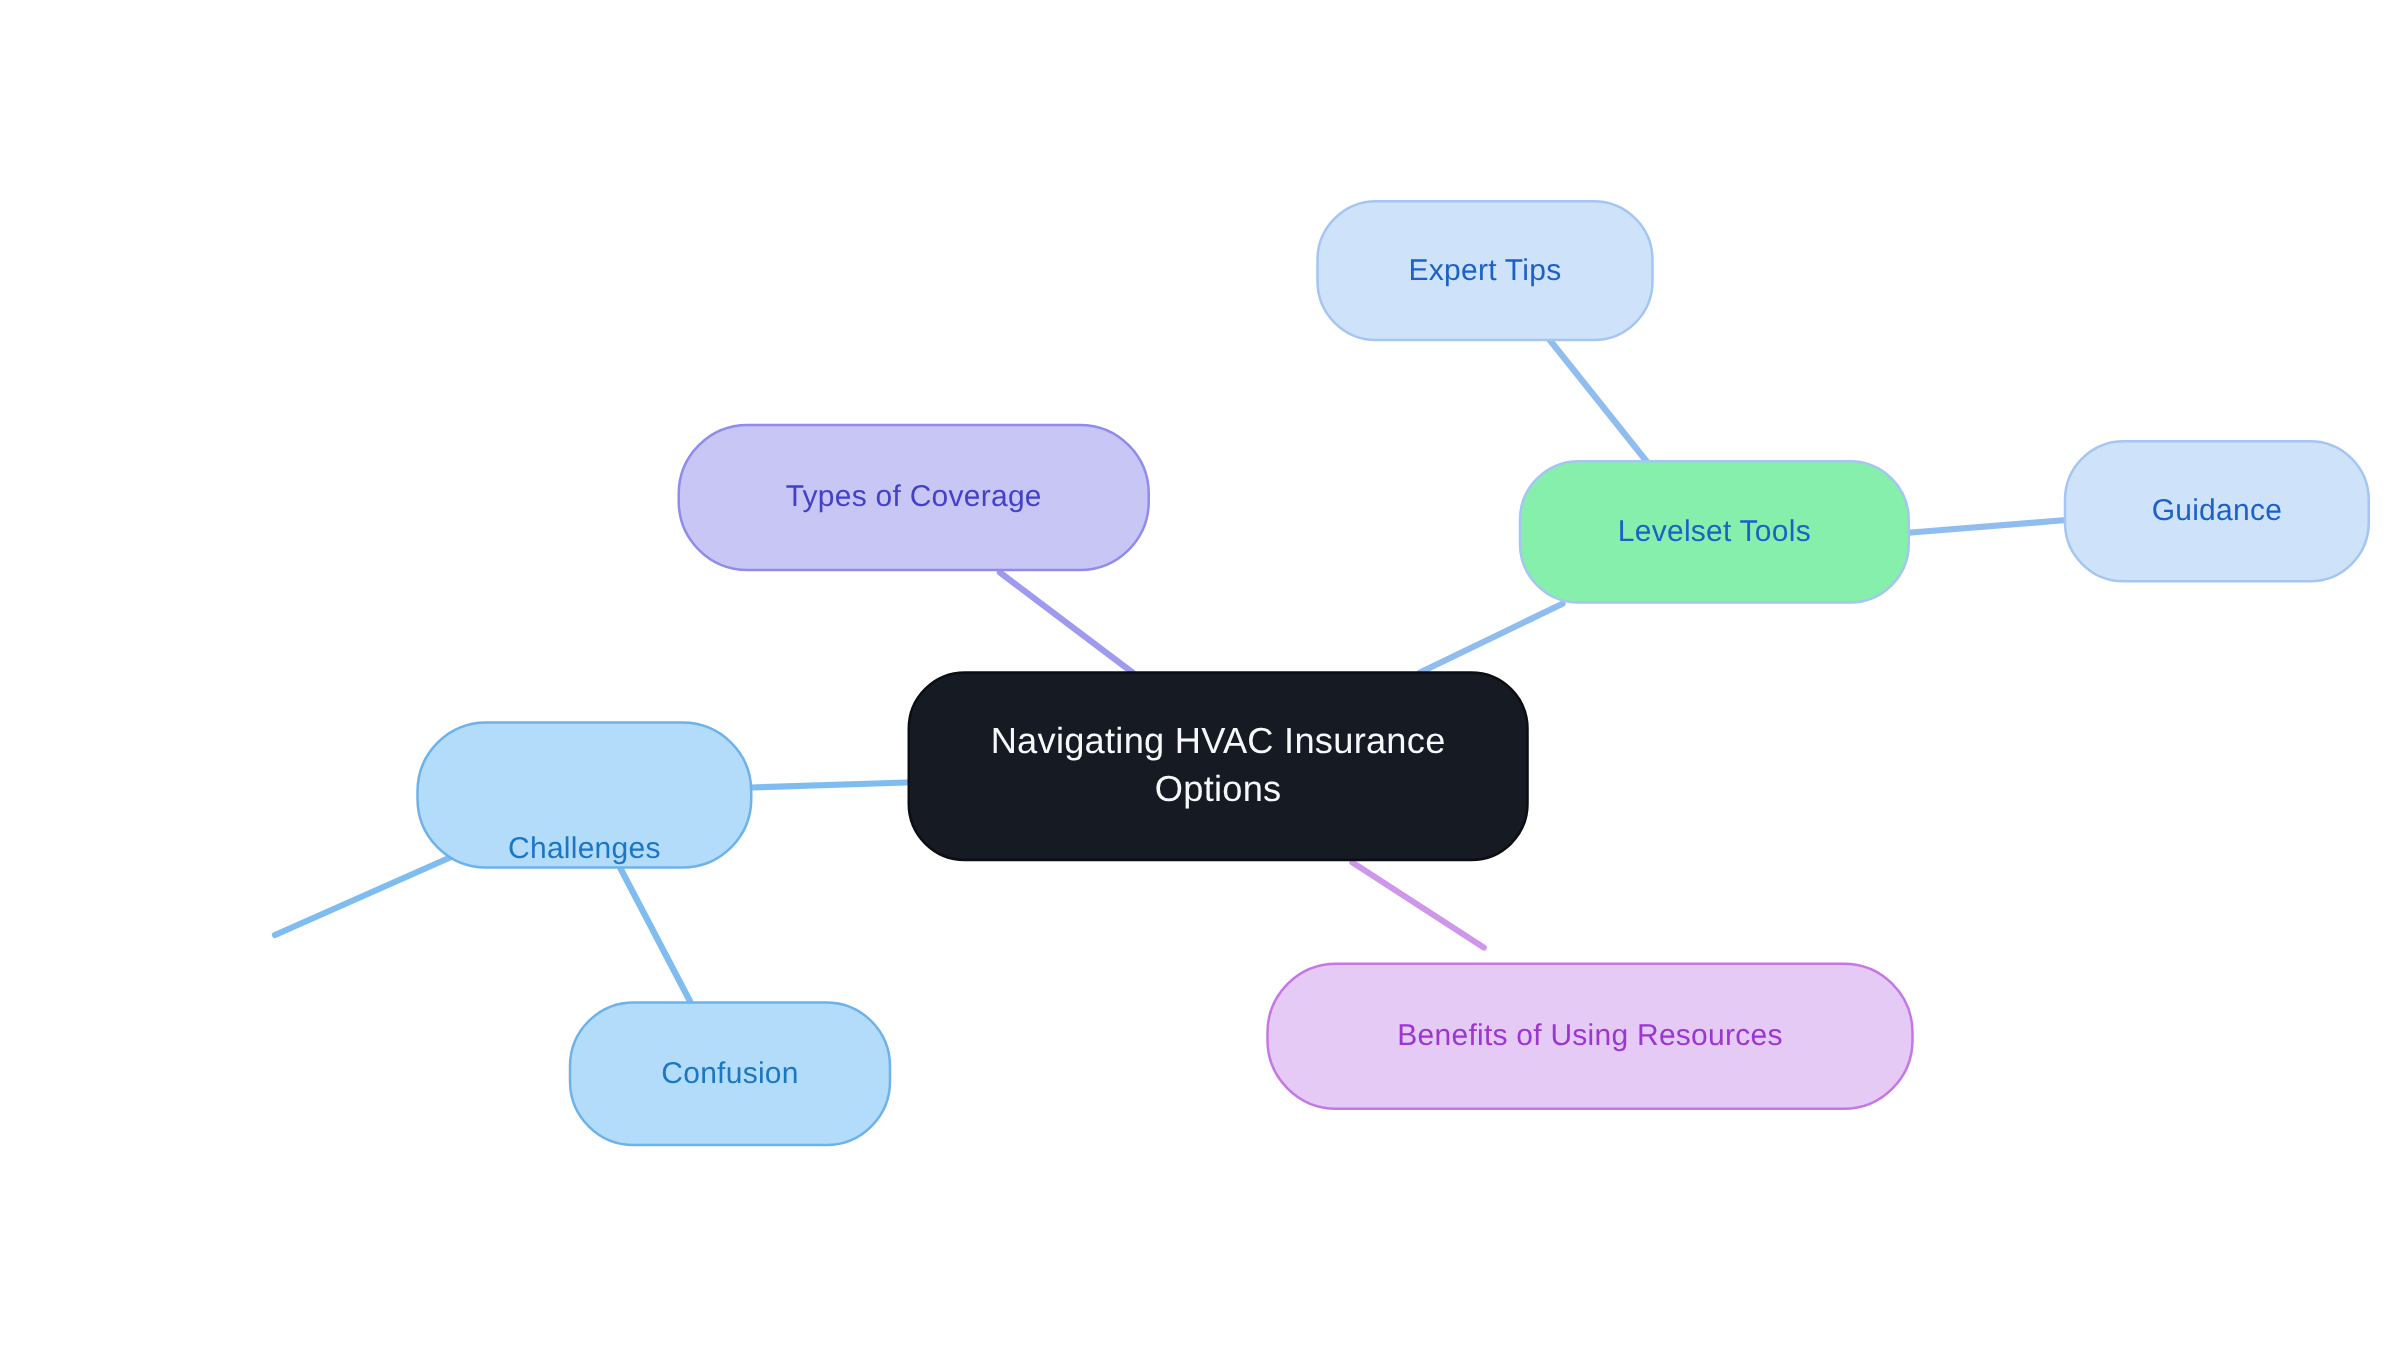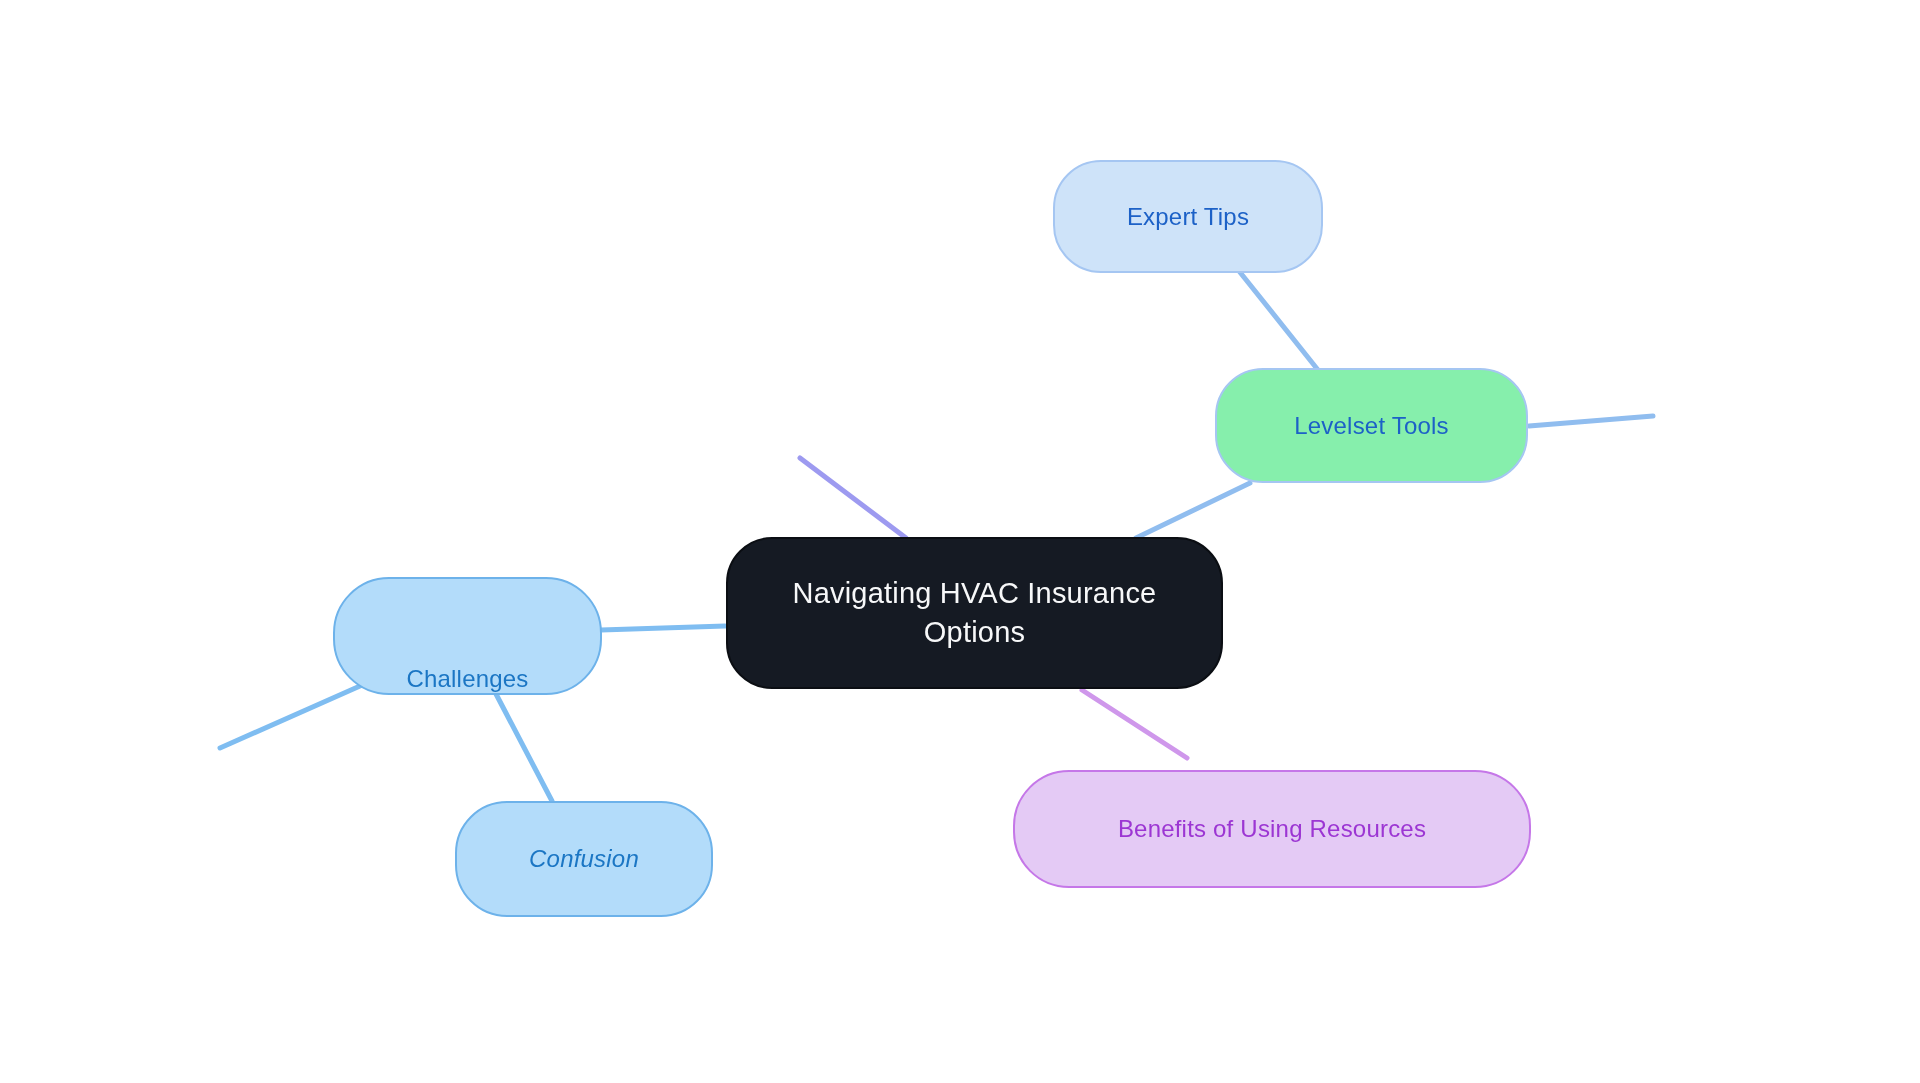--- a/index.html
+++ b/index.html
@@ -41,21 +41,21 @@
     border: 2px solid #14532d;
     font-size: 29px;
     line-height: 39px;
     white-space: normal;
   }
   .node-central .label { max-width: 420px; }
 
   .node-types       { left: 542px;  top: 339px; width: 378px; height: 118px; border-radius: 56px; }
   .node-challenges  { left: 333px;  top: 577px; width: 269px; height: 118px; border-radius: 56px; }
   .node-stress      { left: 27px;   top: 734px; width: 206px; height: 115px; border-radius: 52px; }
-  .node-confusion   { left: 455px;  top: 801px; width: 258px; height: 116px; border-radius: 52px; font-style: italic; }
+  .node-confusion   { left: 455px;  top: 801px; width: 258px; height: 116px; border-radius: 52px; }
   .node-levelset    { left: 1215px; top: 368px; width: 313px; height: 115px; border-radius: 48px; }
   .node-expert      { left: 1053px; top: 160px; width: 270px; height: 113px; border-radius: 48px; }
   .node-guidance    { left: 1651px; top: 352px; width: 245px; height: 114px; border-radius: 48px; }
   .node-benefits    { left: 1013px; top: 757px; width: 518px; height: 118px; border-radius: 56px; }
 </style>
 </head>
 <body>
 
 <div class="canvas">
 
@@ -67,36 +67,42 @@
     <line x1="1136" y1="538" x2="1250" y2="483" stroke-width="5" stroke-linecap="round" stroke="#90bdef"></line>
     <line x1="1239" y1="271" x2="1318" y2="370" stroke-width="5" stroke-linecap="round" stroke="#90bdef"></line>
     <line x1="1529" y1="426" x2="1653" y2="416" stroke-width="5" stroke-linecap="round" stroke="#90bdef"></line>
     <line x1="1082" y1="690" x2="1187" y2="758" stroke-width="5" stroke-linecap="round" stroke="#cf97eb"></line>
   </svg>
 
   <div class="node node-central" style="background: rgb(21, 26, 35); border-color: rgb(11, 14, 19); color: rgb(247, 248, 249);">
     <span class="label">Navigating HVAC Insurance Options</span>
   </div>
 
+  <div class="node node-types" style="background: rgb(200, 198, 245); border-color: rgb(143, 140, 238); color: rgb(67, 64, 204);">
+    <span class="label">Types of Coverage</span>
+  </div>
 
   <div class="node node-challenges" style="background: rgb(179, 220, 250); border-color: rgb(109, 178, 234); color: rgb(27, 118, 196); align-items: flex-end;">
     <span class="label">Challenges</span>
   </div>
 
 
   <div class="node node-confusion" style="background: rgb(179, 220, 250); border-color: rgb(109, 178, 234); color: rgb(27, 118, 196);">
     <span class="label">Confusion</span>
   </div>
 
   <div class="node node-levelset" style="background: #86efac; border-color: rgb(165, 198, 242); color: rgb(28, 97, 199); justify-content: center;">
     <span class="label">Levelset Tools</span>
   </div>
 
   <div class="node node-expert" style="background: rgb(206, 227, 249); border-color: rgb(165, 198, 242); color: rgb(28, 97, 199);">
     <span class="label">Expert Tips</span>
   </div>
 
+  <div class="node node-guidance" style="background: rgb(206, 227, 249); border-color: rgb(165, 198, 242); color: rgb(28, 97, 199);">
+    <span class="label">Guidance</span>
+  </div>
 
   <div class="node node-benefits" style="background: rgb(228, 202, 245); border-color: rgb(197, 119, 232); color: rgb(156, 54, 211); margin-top: 13px;">
     <span class="label">Benefits of Using Resources</span>
   </div>
 
 </div>
 
 </body></html>

